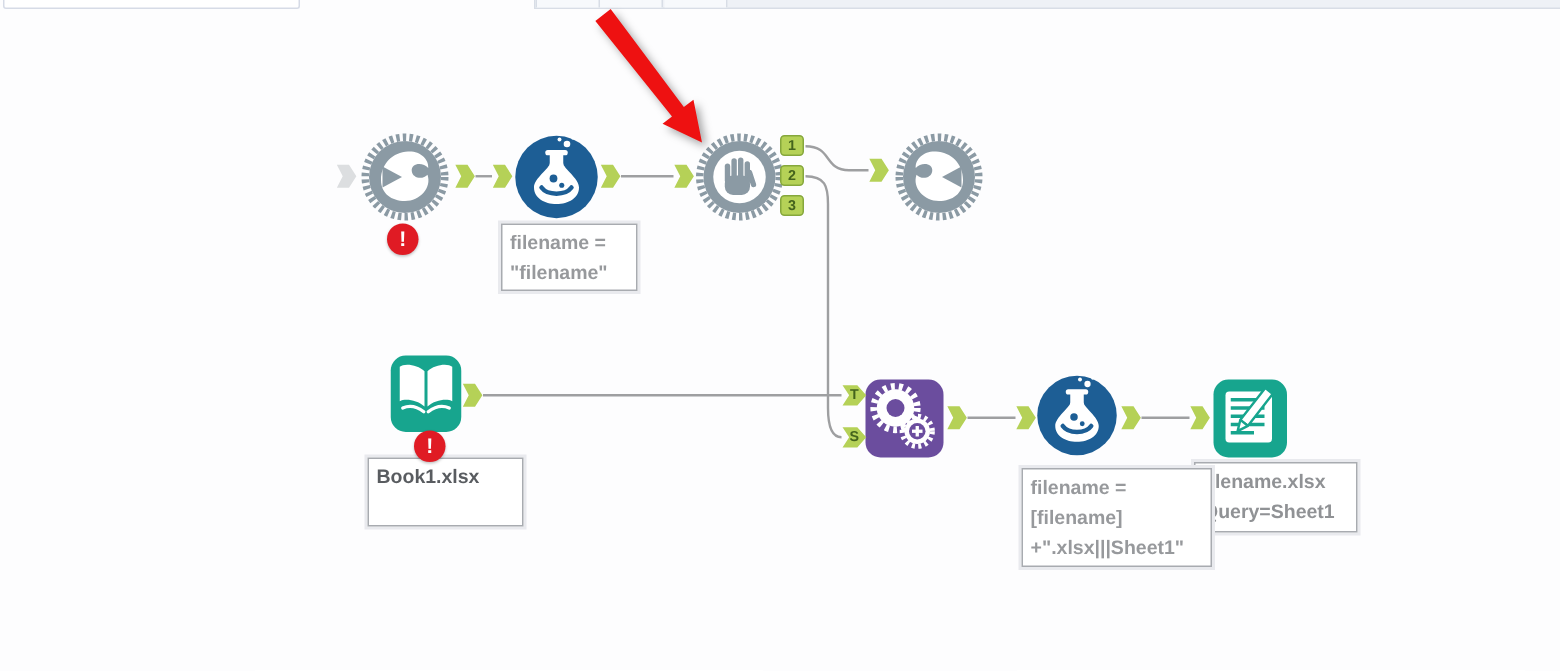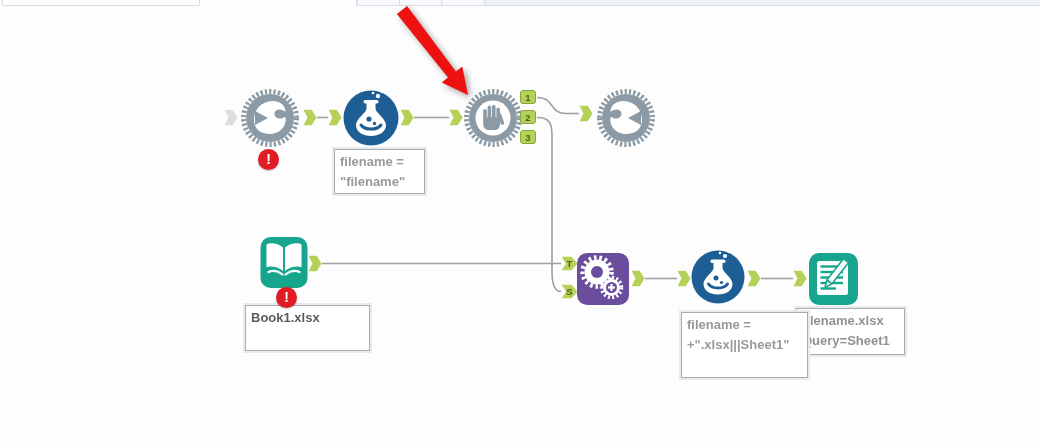--- a/index.html
+++ b/index.html
@@ -62,27 +62,28 @@
       <path d="M761,278.5 L793,278.5"></path>
     </g>
   </svg>
 
   <div class="ann semi z2" style="left:796px;top:308px;width:109px;height:47px;">
     <div>filename.xlsx</div>
     <div>Query=Sheet1</div>
   </div>
   <div class="ann z3" style="left:681px;top:312px;width:127px;height:66px;">
     <div>filename =</div>
+    <div>[filename]</div>
     <div>+".xlsx|||Sheet1"</div>
   </div>
   <div class="ann z3" style="left:334px;top:149px;width:91px;height:45px;">
     <div>filename =</div>
     <div>"filename"</div>
   </div>
-  <div class="ann dark z3" style="left:245px;top:305px;width:125px;height:46px;">
+  <div class="ann dark z3" style="left:245px;top:305px;width:104px;height:46px;">
     <div>Book1.xlsx</div>
   </div>
 
   <svg class="tool z4" style="left:235px;top:83px;" width="70" height="70" viewBox="0 0 70 70">
     <g transform="translate(35,35)">
       <circle r="24" fill="#8b9aa4"></circle>
       <circle r="26.5" fill="none" stroke="#8b9aa4" stroke-width="5" stroke-dasharray="2.3,2.1"></circle>
       <path d="M-16,2 C-16,-9 -8,-16.5 2,-17 C10,-17.5 16,-12 15.5,-6 C12,-10 4,-9.5 4.5,-4 C5,1 12,2 15,-1.5 C18,7 10,16 0,16 C-9,16 -16,11 -16,2 Z" fill="#fff"></path>
       <path d="M-15,-7 L-2,0 L-15,7 Z" fill="#8b9aa4"></path>
     </g>

